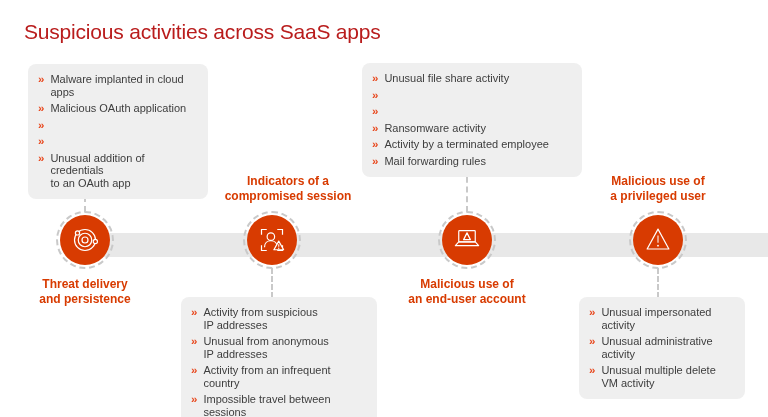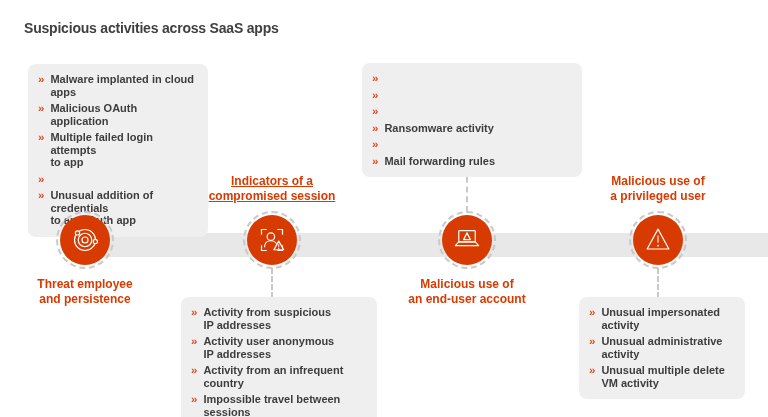--- a/index.html
+++ b/index.html
@@ -9,23 +9,23 @@
     position: relative;
     width: 768px;
     height: 417px;
     background: #ffffff;
     overflow: hidden;
   }
   .title {
     position: absolute;
     left: 24px;
     top: 20px;
-    font-size: 14px;
-    font-weight: bold;
-    color: #404040;
+    font-size: 21px;
+    font-weight: normal;
+    color: #b91c1c;
     letter-spacing: -0.2px;
   }
   .timeline-bar {
     position: absolute;
     left: 85px;
     top: 233px;
     width: 683px;
     height: 24px;
     background: #e8e8e8;
     border-radius: 12px 0 0 12px;
@@ -80,21 +80,21 @@
     color: #e8491f;
     font-weight: bold;
     font-size: 11.5px;
     line-height: 12.5px;
     margin-right: 6px;
   }
   .itxt {
     font-size: 11px;
     line-height: 12.5px;
     color: #3d3d3d;
-    font-weight: 700;
+    font-weight: 400;
     white-space: pre-line;
   }
 </style>
 </head>
 <body>
 
 <div class="canvas">
 
   <div class="title">Suspicious activities across SaaS apps</div>
 
@@ -109,22 +109,20 @@
     <div class="item">
         <span class="chev">»</span>
         <span class="itxt">Malware implanted in cloud apps</span>
       </div>
     <div class="item">
         <span class="chev">»</span>
         <span class="itxt">Malicious OAuth application</span>
       </div>
     <div class="item">
         <span class="chev">»</span>
-        <span class="itxt">Multiple failed login attempts
-to app</span>
       </div>
     <div class="item">
         <span class="chev">»</span>
       </div>
     <div class="item">
         <span class="chev">»</span>
         <span class="itxt">Unusual addition of credentials
 to an OAuth app</span>
       </div>
   </div>
@@ -134,24 +132,24 @@
         <svg width="36" height="36" viewBox="0 0 48 48" fill="none" stroke="#ffffff" stroke-width="1.6">
           <circle cx="24" cy="24" r="14"></circle>
           <circle cx="24" cy="24" r="9"></circle>
           <circle cx="24" cy="24" r="4"></circle>
           <circle cx="14" cy="14.5" r="2.8" fill="#d83b01"></circle>
           <circle cx="37.8" cy="26" r="2.8" fill="#d83b01"></circle>
         </svg>
       </span>
     </div>
   </div>
-  <div class="stage-label" style="left:7px; top:277px;">Threat employee
+  <div class="stage-label" style="left:7px; top:277px;">Threat delivery
 and persistence</div>
 
-  <div class="stage-label" style="left:194px; top:174px;text-decoration:underline;">Indicators of a
+  <div class="stage-label" style="left:210px; top:174px;">Indicators of a
 compromised session</div>
   <div class="circle-outer" style="left:243px;">
     <div class="circle-inner">
       <span>
         <svg width="36" height="36" viewBox="0 0 48 48" fill="none" stroke="#ffffff" stroke-width="1.6">
           <path d="M10 17 V10 H17"></path>
           <path d="M31 10 H38 V17"></path>
           <path d="M38 31 V38 H31"></path>
           <path d="M17 38 H10 V31"></path>
           <circle cx="22.5" cy="19.5" r="5"></circle>
@@ -164,50 +162,52 @@
     </div>
   </div>
   <div class="box" style="left:181px; top:297px; width:196px;">
     <div class="item">
         <span class="chev">»</span>
         <span class="itxt">Activity from suspicious
 IP addresses</span>
       </div>
     <div class="item">
         <span class="chev">»</span>
-        <span class="itxt">Activity user anonymous
+        <span class="itxt">Unusual from anonymous
 IP addresses</span>
       </div>
     <div class="item">
         <span class="chev">»</span>
         <span class="itxt">Activity from an infrequent country</span>
       </div>
     <div class="item">
         <span class="chev">»</span>
         <span class="itxt">Impossible travel between sessions</span>
       </div>
 
   </div>
 
   <div class="box" style="left:362px; top:63px; width:220px;">
     <div class="item">
         <span class="chev">»</span>
+        <span class="itxt">Unusual file share activity</span>
       </div>
     <div class="item">
         <span class="chev">»</span>
       </div>
     <div class="item">
         <span class="chev">»</span>
       </div>
     <div class="item">
         <span class="chev">»</span>
         <span class="itxt">Ransomware activity</span>
       </div>
     <div class="item">
         <span class="chev">»</span>
+        <span class="itxt">Activity by a terminated employee</span>
       </div>
     <div class="item">
         <span class="chev">»</span>
         <span class="itxt">Mail forwarding rules</span>
       </div>
   </div>
   <div class="circle-outer" style="left:438px;">
     <div class="circle-inner">
       <span>
         <svg width="36" height="36" viewBox="0 0 48 48" fill="none" stroke="#ffffff" stroke-width="1.6">

